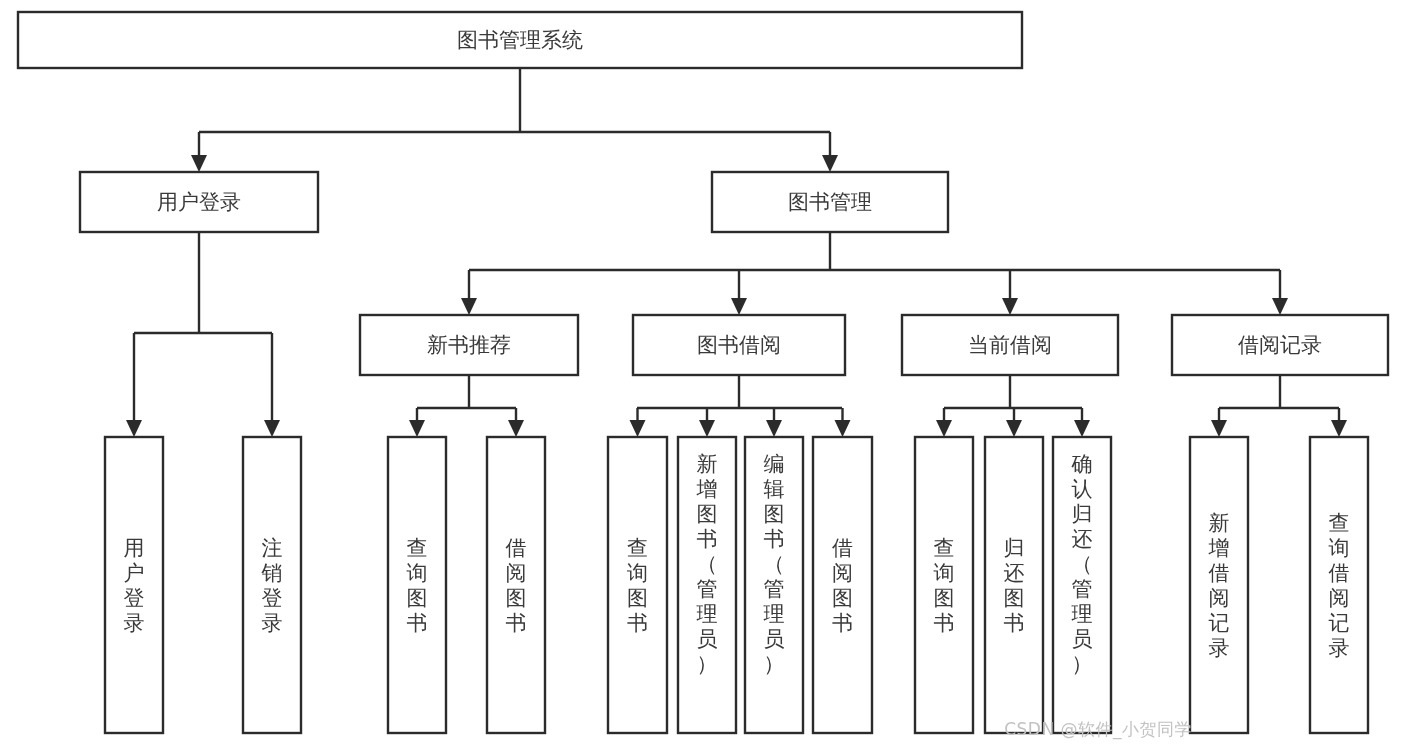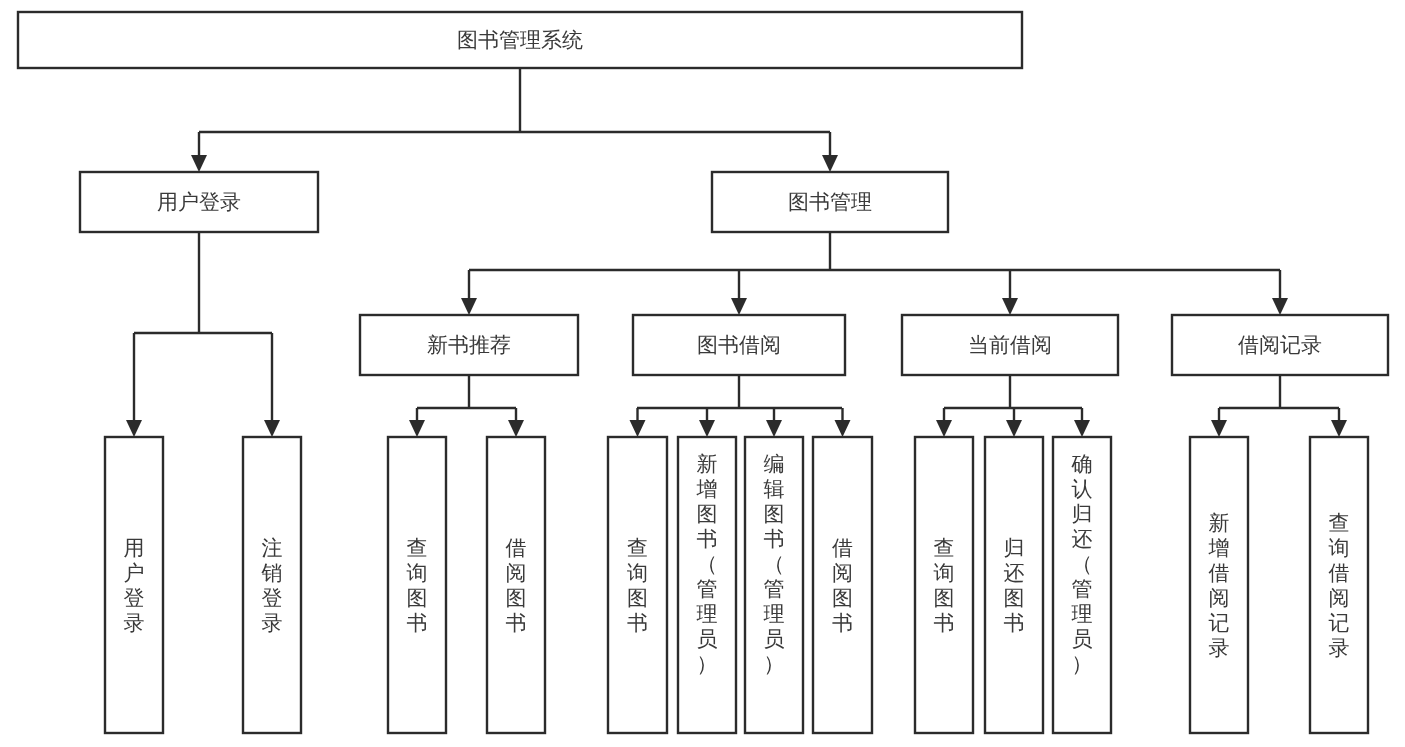--- a/index.html
+++ b/index.html
@@ -201,13 +201,14 @@
         <g>
           <rect x="1190" y="437" width="58" height="296" class="node-rect"></rect>
           <text x="1219" y="529.5" class="node-label-v"><tspan x="1219" dy="0">新</tspan><tspan x="1219" dy="25">增</tspan><tspan x="1219" dy="25">借</tspan><tspan x="1219" dy="25">阅</tspan><tspan x="1219" dy="25">记</tspan><tspan x="1219" dy="25">录</tspan></text>
         </g>
         <g>
           <rect x="1310" y="437" width="58" height="296" class="node-rect"></rect>
           <text x="1339" y="529.5" class="node-label-v"><tspan x="1339" dy="0">查</tspan><tspan x="1339" dy="25">询</tspan><tspan x="1339" dy="25">借</tspan><tspan x="1339" dy="25">阅</tspan><tspan x="1339" dy="25">记</tspan><tspan x="1339" dy="25">录</tspan></text>
         </g>
       </g>
   </svg>
+  <div class="watermark">CSDN @软件_小贺同学</div>
 </div>
 
 </body></html>

